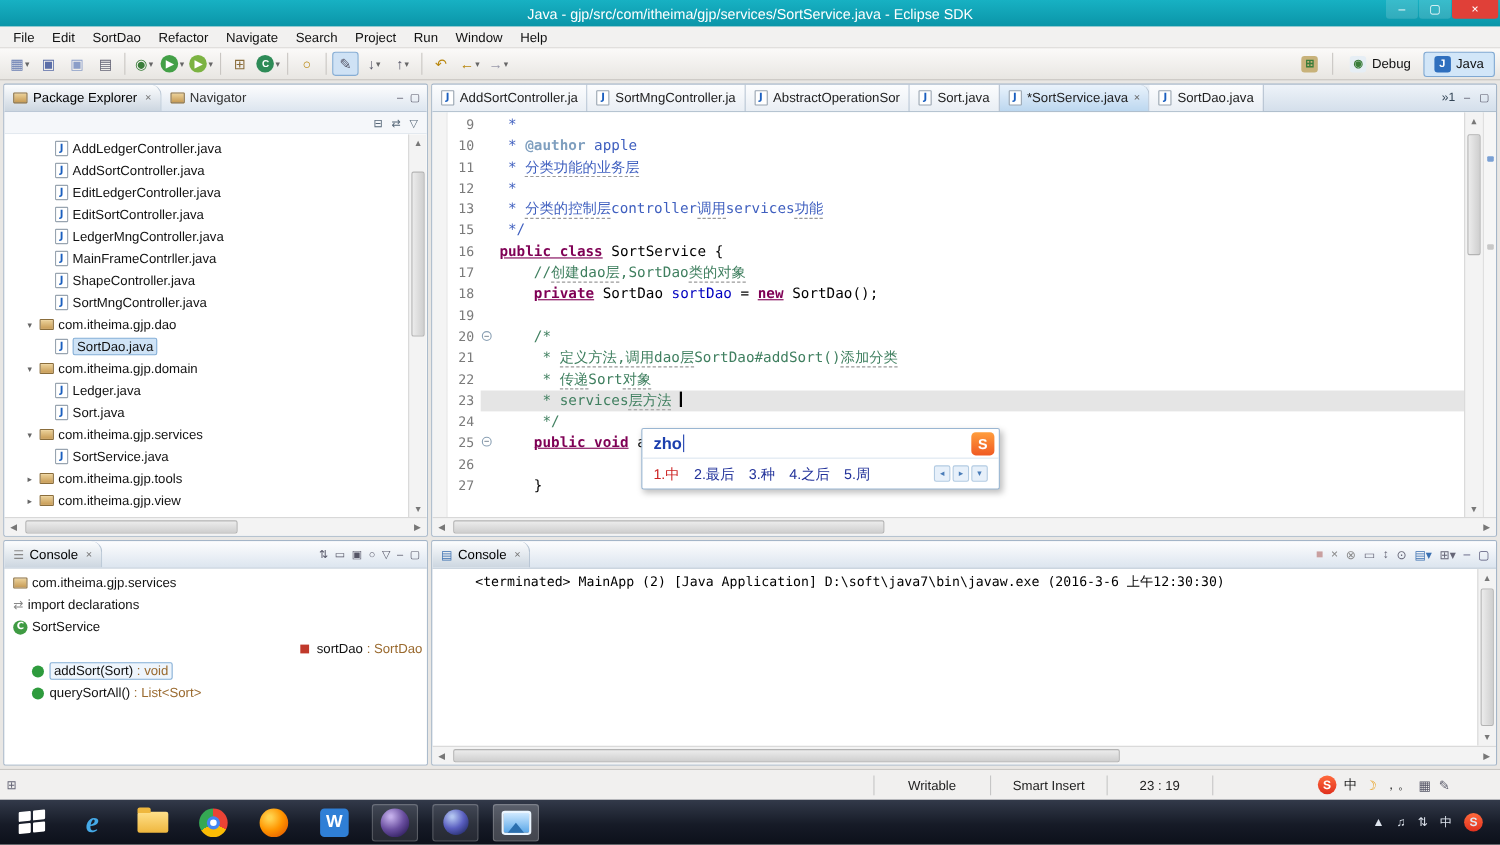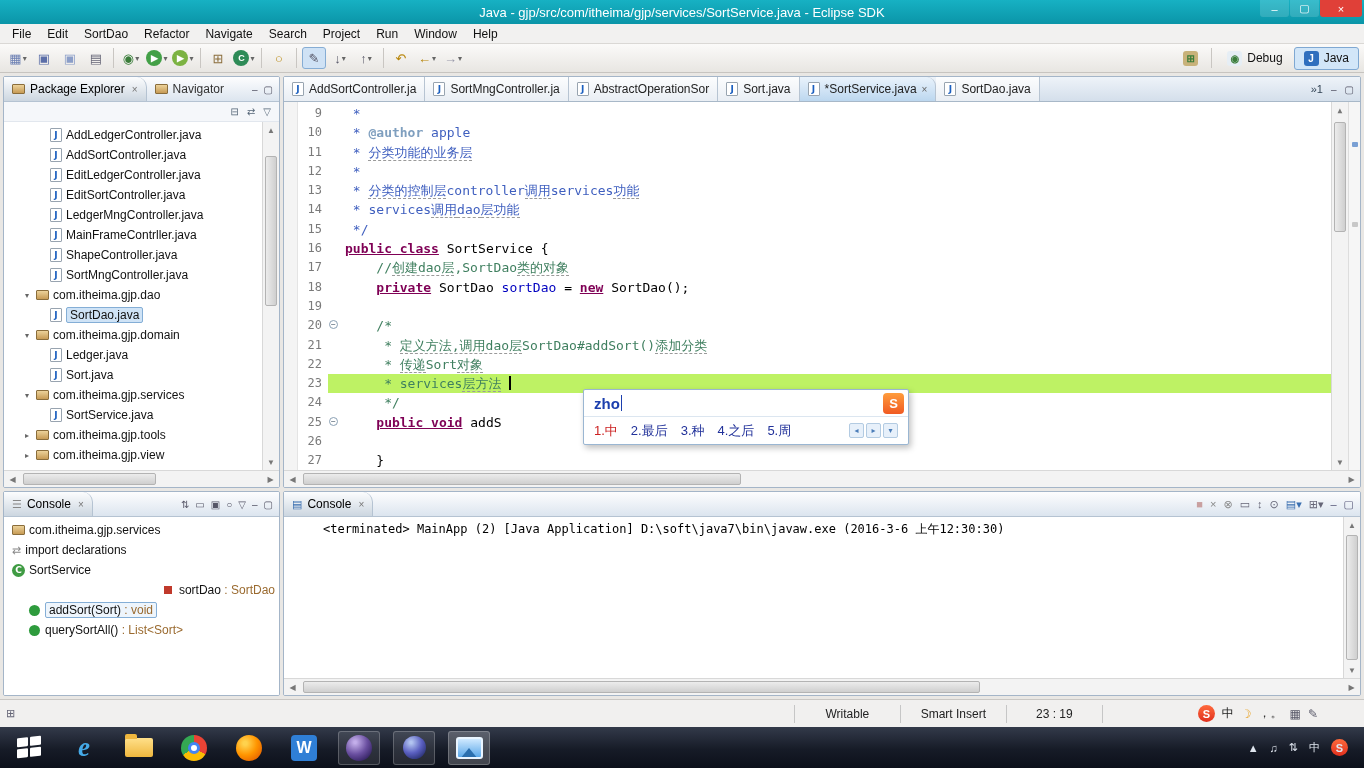--- a/index.html
+++ b/index.html
@@ -23,21 +23,21 @@
   .tb-glyph{display:inline-flex;align-items:center;justify-content:center;}
   .tb-glyph.round{width:16px;height:16px;border-radius:50%;font-size:9px;font-weight:bold;}
   .tb-dd{font-size:8px;color:#666;}
   .tb-sep{width:1px;height:20px;background:#c9c6c2;margin:0 4px;}
   .tb-spacer{flex:1;}
   .persp{display:inline-flex;align-items:center;gap:5px;padding:3px 9px;border-radius:3px;margin-left:2px;}
   .persp.active{background:#d2e6f8;border:1px solid #7fa8d2;}
   .persp .pg{width:15px;height:15px;border-radius:3px;display:inline-flex;align-items:center;justify-content:center;font-size:10px;font-weight:bold;}
   
   .main{height:626px;display:flex;padding:3px;gap:3px;}
-  .leftcol{width:277px;display:flex;flex-direction:column;gap:3px;}
+  .leftcol{width:386px;display:flex;flex-direction:column;gap:3px;}
   .rightcol{flex:1;display:flex;flex-direction:column;gap:3px;}
   .panel{border:1px solid #a4b5c8;border-radius:2px;background:#fff;display:flex;flex-direction:column;overflow:hidden;}
   #pkg-panel{height:412px;} #editor-panel{height:412px;}
   #outline-panel{flex:1;} #console-panel{flex:1;}
   .tabrow{height:25px;background:linear-gradient(#fdfdfe,#dce5ef);border-bottom:1px solid #b5c3d2;display:flex;align-items:stretch;flex:none;}
   .vtab{display:inline-flex;align-items:center;gap:5px;padding:0 8px;font-size:12px;color:#333;}
   .vtab.active{background:linear-gradient(#fcfdfe,#ccd6e0);border-right:1px solid #b5c3d2;border-top-right-radius:10px;color:#000;}
   .vtab .x{color:#777;font-size:10px;margin-left:2px;}
   .hdr-btns{margin-left:auto;display:flex;align-items:center;gap:6px;padding-right:6px;color:#556;}
   .hdr-btn{font-size:10px;}
@@ -69,21 +69,21 @@
   
   .ebody{flex:1;display:flex;overflow:hidden;font-family:"DejaVu Sans Mono",monospace;}
   .ruler{width:14px;background:#f4f4f4;border-right:1px solid #e4e4e4;flex:none;}
   .lines{flex:1;overflow:hidden;padding-top:2px;background:#fff;}
   .code-row{height:19.3px;line-height:19.3px;display:flex;white-space:pre;font-size:13px;}
   .lineno{width:30px;text-align:right;padding-right:6px;color:#7a7a7a;font-size:12px;flex:none;background:#fff;}
   .foldcol{width:13px;flex:none;position:relative;}
   .foldmark{position:absolute;left:1px;top:4px;width:9px;height:9px;border:1px solid #8aa0b4;border-radius:50%;
     font-size:8px;line-height:7px;text-align:center;color:#567;background:#fff;}
   .code-text{flex:1;padding-left:4px;}
-  .code-row.cur .code-text,.code-row.cur .foldcol{background:#bef264;}
+  .code-row.cur .code-text,.code-row.cur .foldcol{background:#e5e5e5;}
   .kw{color:#7f0055;font-weight:bold;text-decoration:underline;} .jdoc{color:#3f5fbf;} .jdoctag{color:#7f9fbf;font-weight:bold;}
   .comment{color:#3f7f5f;} .field{color:#0000c0;} .plain{color:#000;}
   .u{border-bottom:1px dashed #9a9a9a;}
   .caret{display:inline-block;width:2px;height:14px;background:#000;vertical-align:-2px;}
   
   .vscroll{width:17px;background:#f3f3f3;border-left:1px solid #d8d8d8;display:flex;flex-direction:column;flex:none;}
   .vscroll .arr{height:16px;display:flex;align-items:center;justify-content:center;color:#777;font-size:8px;}
   .vscroll .track{flex:1;position:relative;}
   .vthumb{position:absolute;left:2px;right:2px;background:linear-gradient(90deg,#ececec,#cfcfcf);border:1px solid #b3b3b3;border-radius:2px;}
   .overview{width:12px;background:#f6f6f6;border-left:1px solid #ddd;position:relative;flex:none;}
@@ -453,21 +453,20 @@
           </span>
         </div>
       <div class="ebody">
         <div class="ruler"></div>
         <div class="lines" id="code-lines">
             <div class="code-row"><span class="lineno">9</span><span class="foldcol"></span><span class="code-text"><span class="jdoc"> *</span></span></div>
             <div class="code-row"><span class="lineno">10</span><span class="foldcol"></span><span class="code-text"><span class="jdoc"> * </span><span class="jdoctag">@author</span><span class="jdoc"> apple</span></span></div>
             <div class="code-row"><span class="lineno">11</span><span class="foldcol"></span><span class="code-text"><span class="jdoc"> * </span><span class="jdoc u">分类功能的业务层</span></span></div>
             <div class="code-row"><span class="lineno">12</span><span class="foldcol"></span><span class="code-text"><span class="jdoc"> *</span></span></div>
             <div class="code-row"><span class="lineno">13</span><span class="foldcol"></span><span class="code-text"><span class="jdoc"> * </span><span class="jdoc u">分类的控制层</span><span class="jdoc">controller</span><span class="jdoc u">调用</span><span class="jdoc">services</span><span class="jdoc u">功能</span></span></div>
-            <div class="code-row"><span class="lineno">14</span><span class="foldcol"></span><span class="code-text"><span class="jdoc"> * services</span><span class="jdoc u">调用</span><span class="jdoc u">dao</span><span class="jdoc u">层功能</span></span></div>
             <div class="code-row"><span class="lineno">15</span><span class="foldcol"></span><span class="code-text"><span class="jdoc"> */</span></span></div>
             <div class="code-row"><span class="lineno">16</span><span class="foldcol"></span><span class="code-text"><span class="kw">public class</span><span class="plain"> SortService {</span></span></div>
             <div class="code-row"><span class="lineno">17</span><span class="foldcol"></span><span class="code-text"><span class="plain">    </span><span class="comment">//</span><span class="comment u">创建dao层</span><span class="comment">,SortDao</span><span class="comment u">类的对象</span></span></div>
             <div class="code-row"><span class="lineno">18</span><span class="foldcol"></span><span class="code-text"><span class="plain">    </span><span class="kw">private</span><span class="plain"> SortDao </span><span class="field">sortDao</span><span class="plain"> = </span><span class="kw">new</span><span class="plain"> SortDao();</span></span></div>
             <div class="code-row"><span class="lineno">19</span><span class="foldcol"></span><span class="code-text"><span class="plain">    </span></span></div>
             <div class="code-row"><span class="lineno">20</span><span class="foldcol"><span class="foldmark">−</span></span><span class="code-text"><span class="plain">    </span><span class="comment">/*</span></span></div>
             <div class="code-row"><span class="lineno">21</span><span class="foldcol"></span><span class="code-text"><span class="comment">     * </span><span class="comment u">定义方法,调用dao层</span><span class="comment">SortDao#addSort()</span><span class="comment u">添加分类</span></span></div>
             <div class="code-row"><span class="lineno">22</span><span class="foldcol"></span><span class="code-text"><span class="comment">     * </span><span class="comment u">传递</span><span class="comment">Sort</span><span class="comment u">对象</span></span></div>
             <div class="code-row cur"><span class="lineno">23</span><span class="foldcol"></span><span class="code-text"><span class="comment">     * services</span><span class="comment u">层方法</span><span class="comment"> </span><span class="caret"></span></span></div>
             <div class="code-row"><span class="lineno">24</span><span class="foldcol"></span><span class="code-text"><span class="comment">     */</span></span></div>

